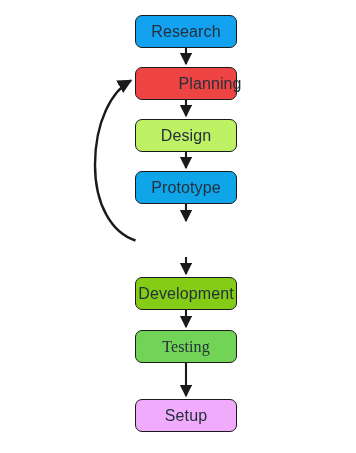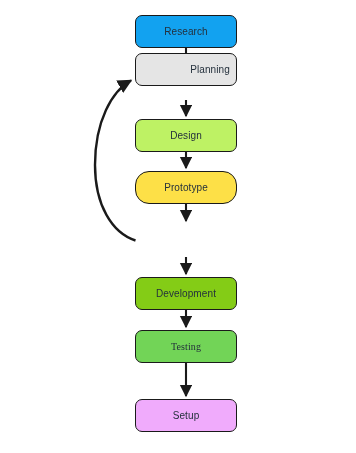--- a/index.html
+++ b/index.html
@@ -26,21 +26,21 @@
     position: absolute;
     left: 135px;
     width: 102px;
     height: 33px;
     box-sizing: border-box;
     border: 1.4px solid #1a1a1a;
     border-radius: 7px;
     display: flex;
     align-items: center;
     justify-content: center;
-    font-size: 10px;
+    font-size: 16px;
     color: #24303c;
     letter-spacing: 0.1px;
     z-index: 3;
   }
   .node-label {
     display: block;
     line-height: 1;
     white-space: nowrap;
   }
 </style>
@@ -65,27 +65,27 @@
       <line x1="186" y1="310" x2="186" y2="327" marker-end="url(#arrowhead)"></line>
       <line x1="186" y1="363" x2="186" y2="396" marker-end="url(#arrowhead)"></line>
 
       <path d="M135.5,240.5 C112,233 95,205 95,165 C95,121 112,91 131,80.5" stroke-width="2.4" marker-end="url(#arrowhead)"></path>
     </g>
   </svg>
 
   <div class="node" style="top:15px;  background:#12A2F0;">
     <span class="node-label">Research</span>
   </div>
-  <div class="node" style="top:53px;  background:#e5e5e5;padding-left:48px;">
+  <div class="node" style="top:67px;  background:#ef4444;padding-left:48px;">
     <span class="node-label">Planning</span>
   </div>
   <div class="node" style="top:119px; background:#bef264;">
     <span class="node-label">Design</span>
   </div>
-  <div class="node" style="top:171px; background:#fde047;border-radius:14px;">
+  <div class="node" style="top:171px; background:#0ea5e9;">
     <span class="node-label">Prototype</span>
   </div>
   <div class="node" style="top:277px; background:#84cc16;">
     <span class="node-label">Development</span>
   </div>
   <div class="node" style="top:330px; background:#72D457;font-family:Liberation Serif, serif;">
     <span class="node-label">Testing</span>
   </div>
   <div class="node" style="top:399px; background:#f0abfc;">
     <span class="node-label">Setup</span>

